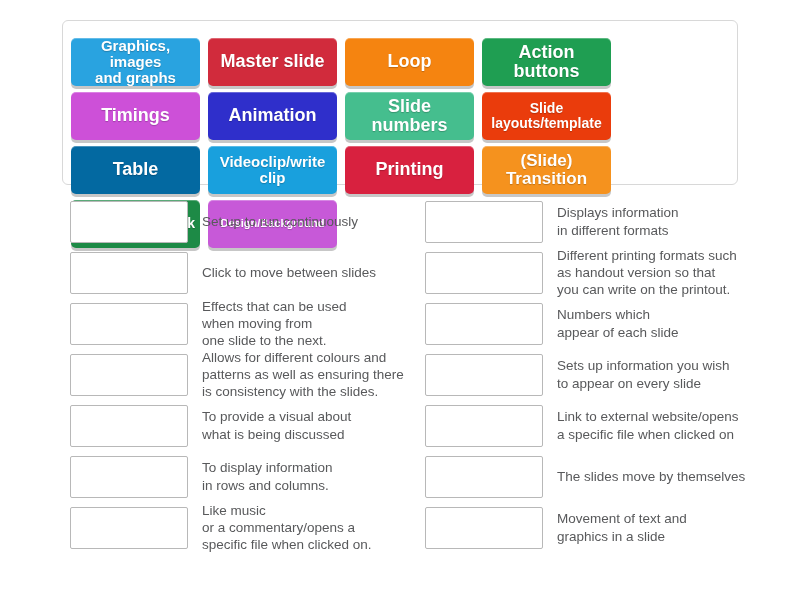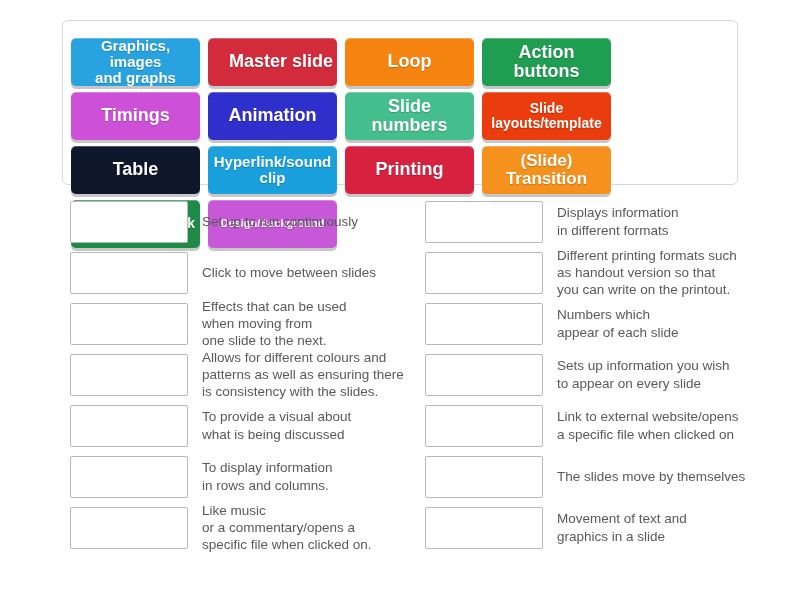--- a/index.html
+++ b/index.html
@@ -106,21 +106,21 @@
 </style>
 </head>
 <body>
 
 <div id="wordbank-panel">
   <div id="tile-grid">
       <div class="tile" style="background: rgb(41, 163, 224);">
         <span class="tile-label fs-15">Graphics, images
 and graphs</span>
       </div>
-      <div class="tile" style="background: rgb(209, 43, 60); justify-content: flex-end;">
+      <div class="tile" style="background: rgb(209, 43, 60);">
         <span class="tile-label fs-18">Master slide</span>
       </div>
       <div class="tile" style="background: rgb(245, 132, 16); justify-content: center;">
         <span class="tile-label fs-18">Loop</span>
       </div>
       <div class="tile" style="background: rgb(31, 158, 82);">
         <span class="tile-label fs-18">Action
 buttons</span>
       </div>
       <div class="tile" style="background: rgb(205, 80, 216);">
@@ -130,25 +130,25 @@
         <span class="tile-label fs-18">Animation</span>
       </div>
       <div class="tile" style="background: rgb(69, 190, 142);">
         <span class="tile-label fs-18">Slide
 numbers</span>
       </div>
       <div class="tile" style="background: rgb(234, 60, 12);">
         <span class="tile-label fs-14">Slide
 layouts/template</span>
       </div>
-      <div class="tile" style="background: #0f172a;">
+      <div class="tile" style="background: #0369a1;">
         <span class="tile-label fs-18">Table</span>
       </div>
       <div class="tile" style="background: rgb(25, 160, 221);">
-        <span class="tile-label fs-15">Hyperlink/sound
+        <span class="tile-label fs-15">Videoclip/write
 clip</span>
       </div>
       <div class="tile" style="background: rgb(216, 33, 63);">
         <span class="tile-label fs-18">Printing</span>
       </div>
       <div class="tile" style="background: rgb(245, 146, 30);">
         <span class="tile-label fs-17">(Slide)
 Transition</span>
       </div>
       <div class="tile" style="background: rgb(29, 138, 70);">

